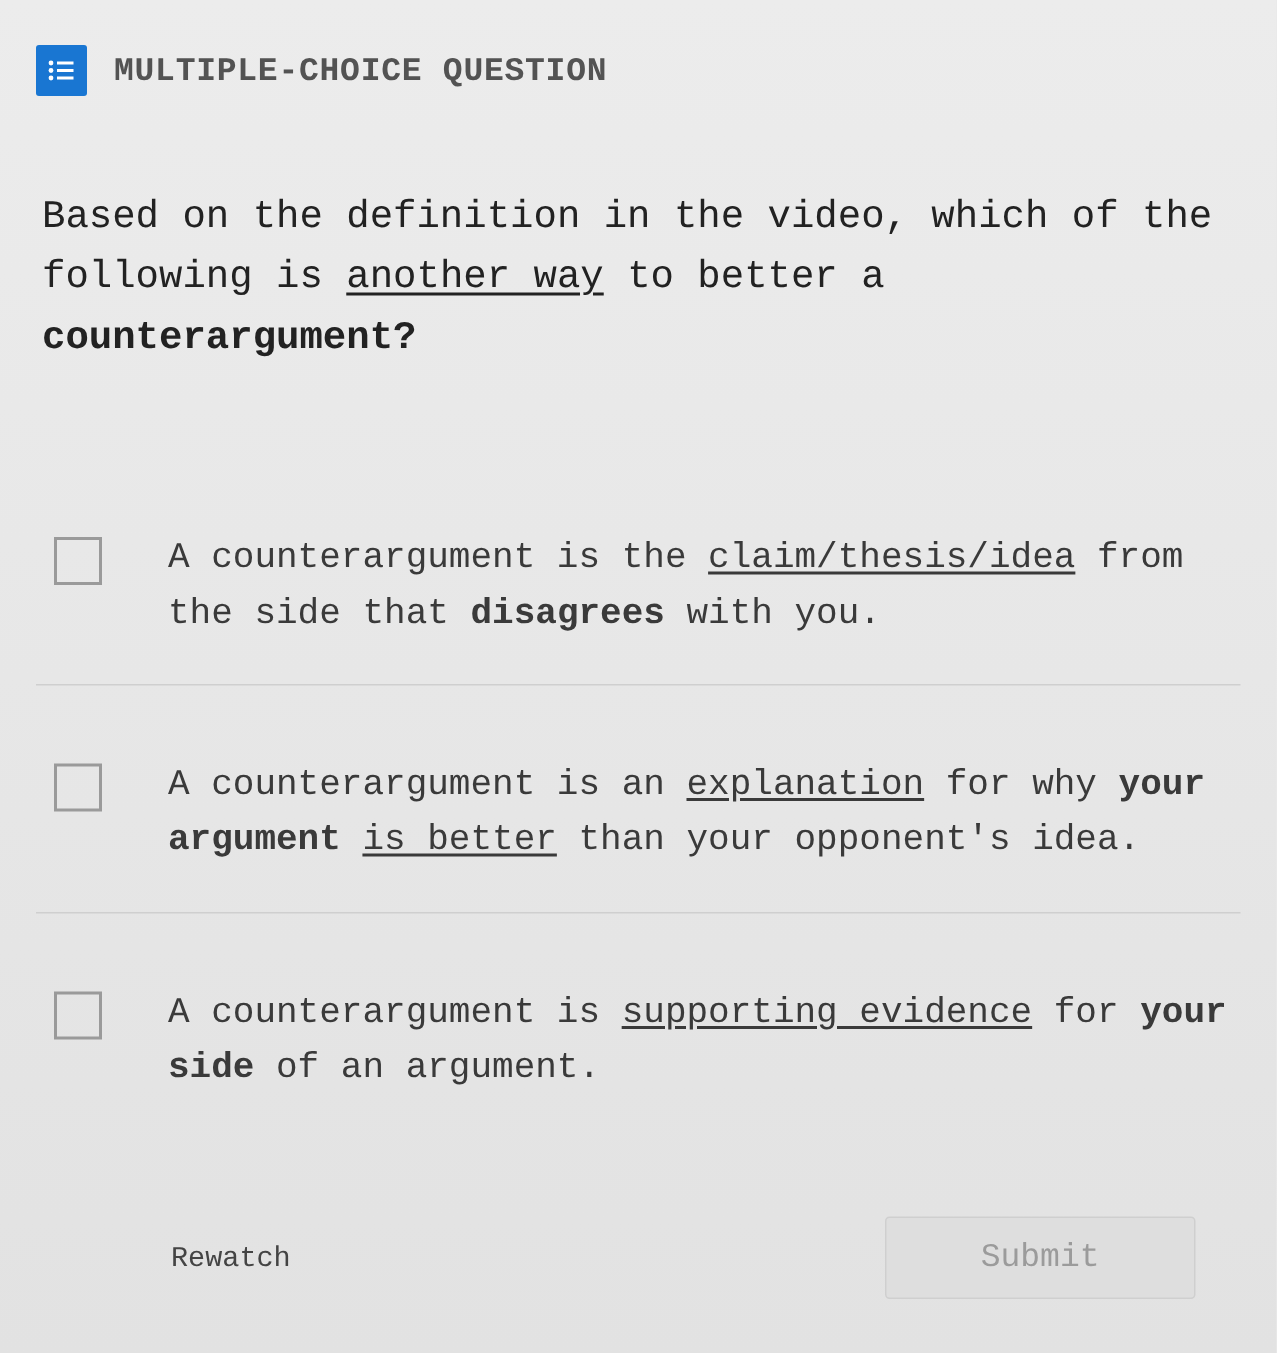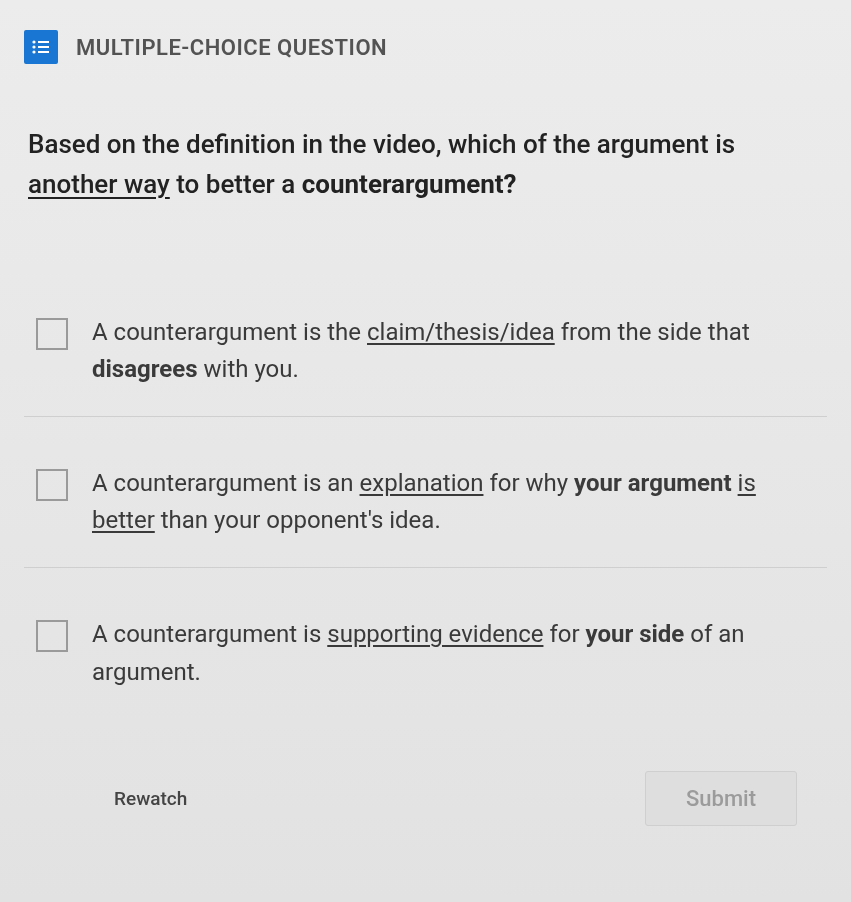--- a/index.html
+++ b/index.html
@@ -10,20 +10,21 @@
     height: 902px;
     font-family: -apple-system, BlinkMacSystemFont, "Segoe UI", Roboto, Helvetica, Arial, sans-serif;
     background: #e9e9e9;
     color: #333;
   }
   .page {
     width: 851px;
     min-height: 902px;
     padding: 30px 24px 30px 24px;
     background: linear-gradient(to bottom, #ececec, #e2e2e2);
+    font-family: Liberation Mono, monospace;
   }
   .header {
     display: flex;
     align-items: center;
     gap: 18px;
     margin-bottom: 60px;
   }
   .mc-icon {
     width: 34px;
     height: 34px;
@@ -49,21 +50,21 @@
     font-weight: 500;
     margin-bottom: 90px;
     padding: 0 4px;
   }
   .question .u { text-decoration: underline; text-underline-offset: 4px; }
   .question .b { font-weight: 700; }
   .options { }
   .option {
     display: flex;
     align-items: flex-start;
-    gap: 24px;
+    gap: 44px;
     padding: 18px 6px 28px 6px;
     border-top: 1px solid transparent;
   }
   .option + .option {
     border-top: 1px solid #cfcfcf;
     padding-top: 48px;
   }
   .option:last-of-type {
     padding-bottom: 30px;
   }
@@ -95,21 +96,21 @@
     font-size: 19px;
     color: #444;
     font-weight: 500;
     cursor: pointer;
   }
   .submit {
     font-size: 22px;
     color: #9b9b9b;
     background: #dedede;
     border: 1px solid #cfcfcf;
-    padding: 14px 40px;
+    padding: 14px 63px;
     border-radius: 3px;
     cursor: pointer;
     font-weight: 500;
   }
 </style>
 </head>
 <body>
 
 <div class="page">
 
@@ -121,21 +122,21 @@
         <circle cx="2" cy="7" r="1.6" fill="#fff"></circle>
         <rect x="6" y="6" width="11" height="2" fill="#fff"></rect>
         <circle cx="2" cy="12" r="1.6" fill="#fff"></circle>
         <rect x="6" y="11" width="11" height="2" fill="#fff"></rect>
       </svg>
     </div>
     <div class="header-label">MULTIPLE-CHOICE QUESTION</div>
   </div>
 
   <div class="question">
-    <span>Based on the definition in the video, which of the argument is </span><span class="u">another way</span><span> to better a </span><span class="b">counterargument?</span>
+    <span>Based on the definition in the video, which of the following is </span><span class="u">another way</span><span> to better a </span><span class="b">counterargument?</span>
   </div>
 
   <div class="options">
 
     <div class="option">
       <div class="checkbox"></div>
       <div class="option-text">
         <span>A counterargument is the </span><span class="u">claim/thesis/idea</span><span> from the side that </span><span class="b">disagrees</span><span> with you.</span>
       </div>
     </div>

